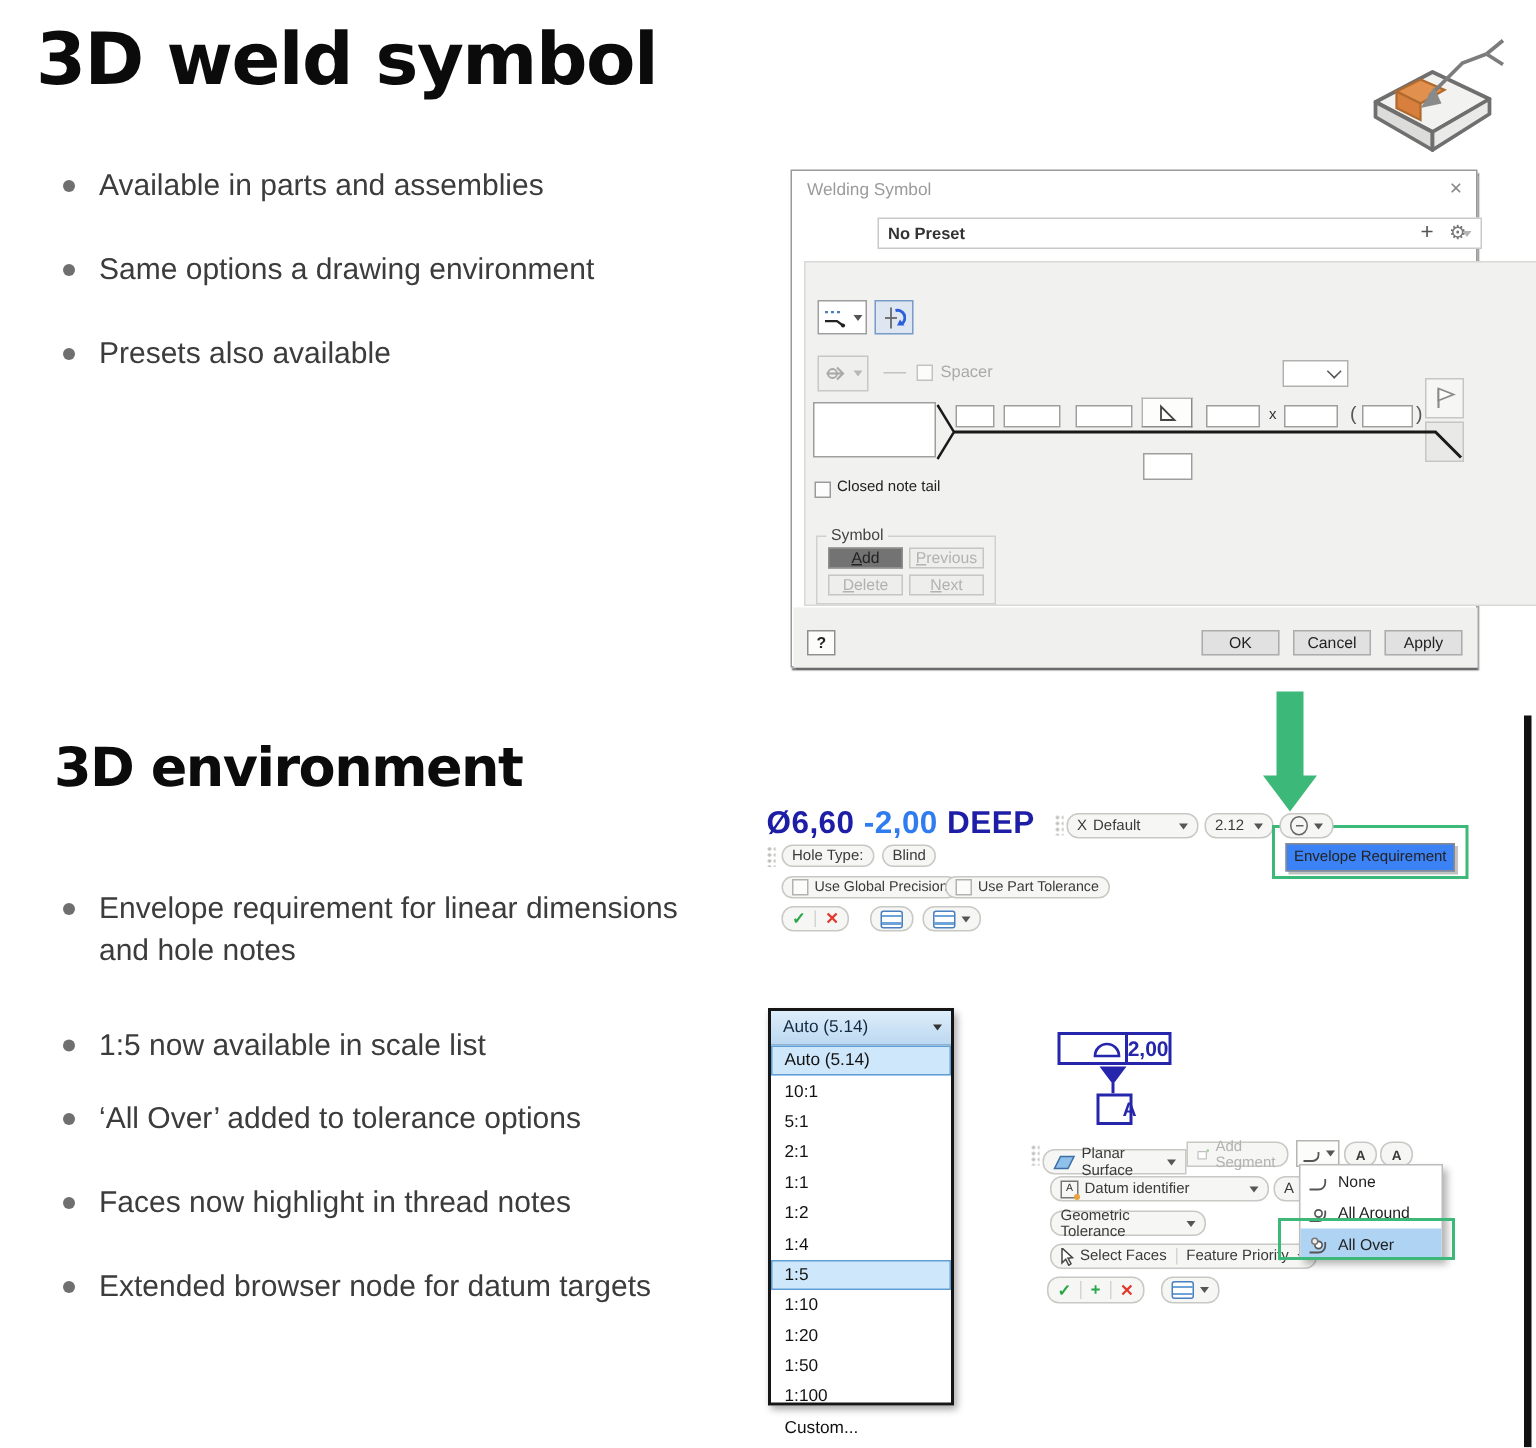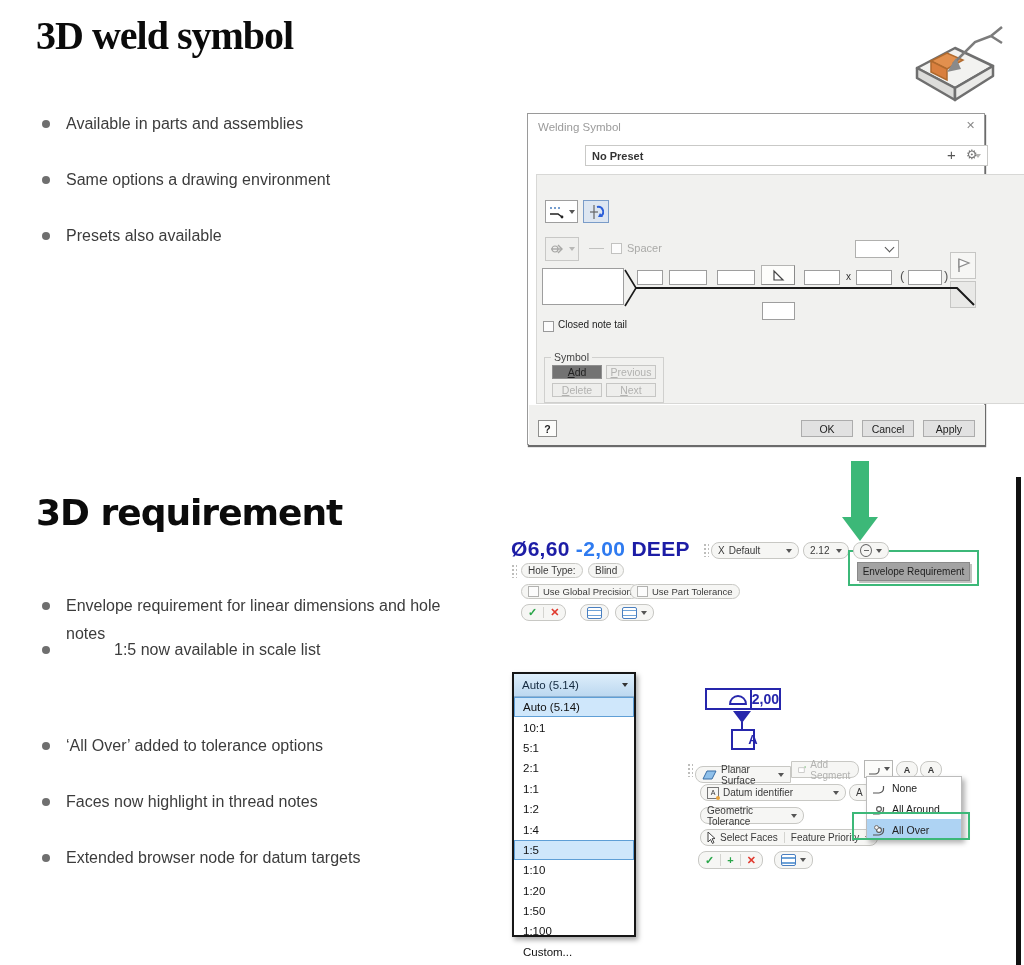--- a/index.html
+++ b/index.html
@@ -1,21 +1,21 @@
 <!DOCTYPE html>
 <html><head>
 <meta charset="utf-8">
 <style>
   html,body{margin:0;padding:0;background:#fff;}
   .stage{position:relative;width:1024px;height:965px;background:#ffffff;overflow:hidden;
          font-family:"Liberation Sans",sans-serif;}
   .abs{position:absolute;box-sizing:border-box;}
   
   .h1{font-family:"DejaVu Sans",sans-serif;font-weight:800;color:#0b0b0b;letter-spacing:-1px;}
-  .li{display:flex;align-items:flex-start;color:#3c3c3c;font-size:16px;line-height:28px;}
+  .li{display:flex;align-items:flex-start;color:#3c3c3c;font-size:20px;line-height:28px;}
   .li .dot{flex:0 0 8px;width:8px;height:8px;border-radius:50%;background:#6f6f6f;margin:10px 16px 0 0;}
   
   .dlg{background:#fff;border:1px solid #9a9a9a;box-shadow:1px 2px 1px rgba(70,70,70,.8);}
   .dlg-title{color:#9b9b9b;font-size:11.5px;}
   .panel{background:#f1f1ef;border:1px solid #d8d8d6;}
   .fld{background:#fff;border:1px solid #9e9e9e;}
   .btn{background:#e1e1e1;border:1px solid #acacac;color:#222;font-size:10.5px;
        display:flex;align-items:center;justify-content:center;}
   .btn.dis{background:#efefed;border-color:#c8c8c6;color:#b0b0ae;}
   .mnb{display:block;text-align:center;background:#737373;border:1px solid #8f8f8f;
@@ -49,21 +49,21 @@
   .mi{height:21px;display:flex;align-items:center;font-size:10.5px;color:#222;gap:6px;padding-left:5px;}
   .mi.sel{background:#aed3f3;}
   .greenbox{border:2px solid #3cb878;}
   svg{display:block;}
 </style>
 </head>
 <body>
 
 <div class="stage">
 
-  <div class="abs h1" style="left:36px;top:12px;font-size:40px;font-family:Liberation Serif, serif;">3D weld symbol</div>
+  <div class="abs h1" style="left:24px;top:12px;font-size:48px;">3D weld symbol</div>
 
   <div class="abs" style="left:903px;top:16px;width:100px;height:90px;">
     <svg width="100" height="90" viewBox="0 0 100 90">
       <polygon points="14,52 52,32 90,50 52,72" fill="#f2f2f0" stroke="#6f6f6f" stroke-width="2.5" stroke-linejoin="round"></polygon>
       <polygon points="14,52 14,62 52,84 52,72" fill="#dcdcda" stroke="#6f6f6f" stroke-width="2.5" stroke-linejoin="round"></polygon>
       <polygon points="52,72 90,50 90,60 52,84" fill="#eaeae8" stroke="#6f6f6f" stroke-width="2.5" stroke-linejoin="round"></polygon>
       <polygon points="28,45 44,37 60,44 44,53" fill="#e2904e" stroke="#b06a2e" stroke-width="1.5"></polygon>
       <polygon points="28,45 28,56 44,64 44,53" fill="#d97f3e" stroke="#b06a2e" stroke-width="1.5"></polygon>
       <path d="M50,48 L72,26 L88,20" fill="none" stroke="#7c7c7c" stroke-width="2.5"></path>
       <path d="M88,20 L99,11 M88,20 L99,27" fill="none" stroke="#7c7c7c" stroke-width="2.5"></path>
@@ -183,27 +183,27 @@
          font-weight:bold;">?</div>
     <div class="abs btn" style="left:273px;top:306px;width:52px;height:17px;">OK</div>
     <div class="abs btn" style="left:334px;top:306px;width:52px;height:17px;">Cancel</div>
     <div class="abs btn" style="left:395px;top:306px;width:52px;height:17px;">Apply</div>
   </div>
 
   <div class="abs" style="left:851px;top:461px;width:18px;height:57px;background:#3cb878;"></div>
   <div class="abs" style="left:842px;top:517px;width:0;height:0;border-left:18px solid transparent;
        border-right:18px solid transparent;border-top:24px solid #3cb878;"></div>
 
-  <div class="abs h1" style="left:36px;top:492px;font-size:36px;">3D requirement</div>
+  <div class="abs h1" style="left:36px;top:492px;font-size:36px;">3D environment</div>
 
   <div class="abs li" style="left:42px;top:592px;width:430px;">
     <span class="dot"></span>
     <span>Envelope requirement for linear dimensions and hole notes</span>
     </div>
-  <div class="abs li" style="left:42px;top:636px;width:450px;gap:48px;">
+  <div class="abs li" style="left:42px;top:683px;width:450px;">
     <span class="dot"></span>
     <span>1:5 now available in scale list</span>
     </div>
   <div class="abs li" style="left:42px;top:732px;width:460px;">
     <span class="dot"></span>
     <span>‘All Over’ added to tolerance options</span>
     </div>
   <div class="abs li" style="left:42px;top:788px;width:460px;">
     <span class="dot"></span>
     <span>Faces now highlight in thread notes</span>
@@ -257,21 +257,21 @@
     <span class="car"></span>
     </div>
   <div class="abs greenbox" style="left:848px;top:550px;width:131px;height:36px;"></div>
   <div class="abs pill" style="left:853px;top:542px;width:36px;height:17px;">
     <span style="width:11px;height:11px;border:1.3px solid #666;border-radius:50%;display:flex;align-items:center;
           justify-content:center;">
       <span style="width:5px;height:1.3px;background:#666;"></span>
       </span>
     <span class="car"></span>
     </div>
-  <div class="abs" style="left:857px;top:562px;width:113px;height:19px;background:#a3a3a3;border:1px solid #8a8a8a;
+  <div class="abs" style="left:857px;top:562px;width:113px;height:19px;background:#3b82f6;border:1px solid #8a8a8a;
        box-shadow:2px 2px 0 #c2c2c0;display:flex;align-items:center;justify-content:center;font-size:10px;color:#222;">Envelope Requirement</div>
 
   <div class="abs scale" style="left:512px;top:672px;width:124px;height:265px;">
     <div class="scale-hd" style="height:22px;">
       <span style="flex:1;">Auto (5.14)</span>
       <span class="car" style="border-top-color:#333;"></span>
     </div>
     <div class="scale-it sel" style="height:18.4px;">Auto (5.14)</div>
     <div class="scale-it" style="height:18.4px;">10:1</div>
     <div class="scale-it" style="height:18.4px;">5:1</div>

